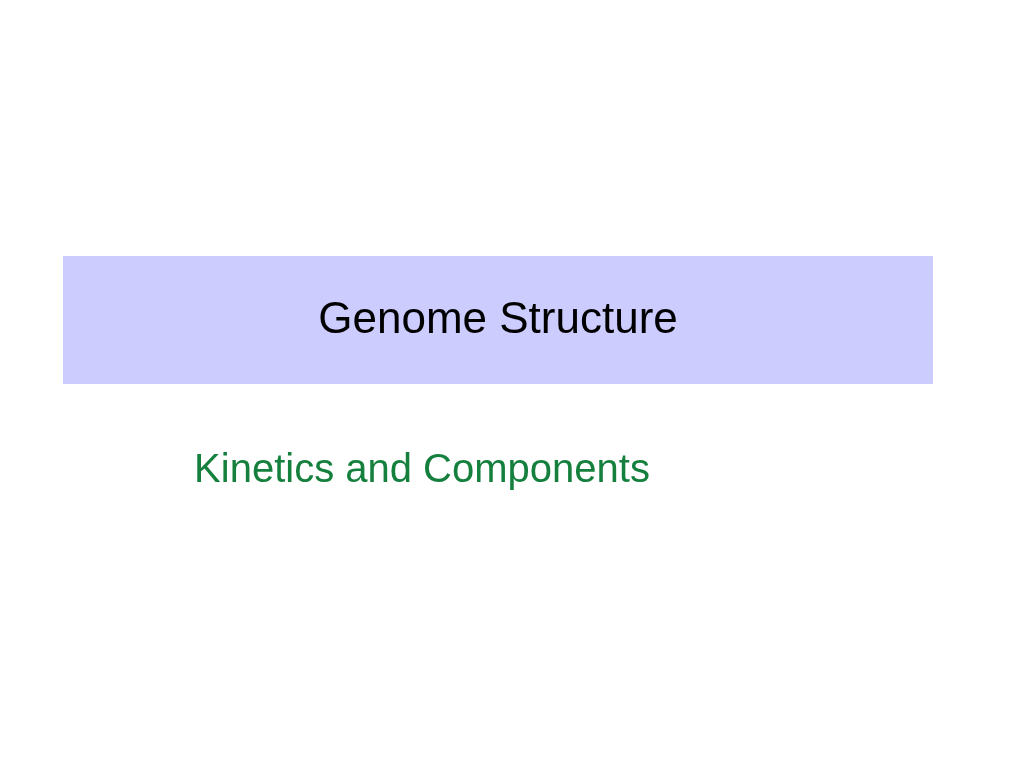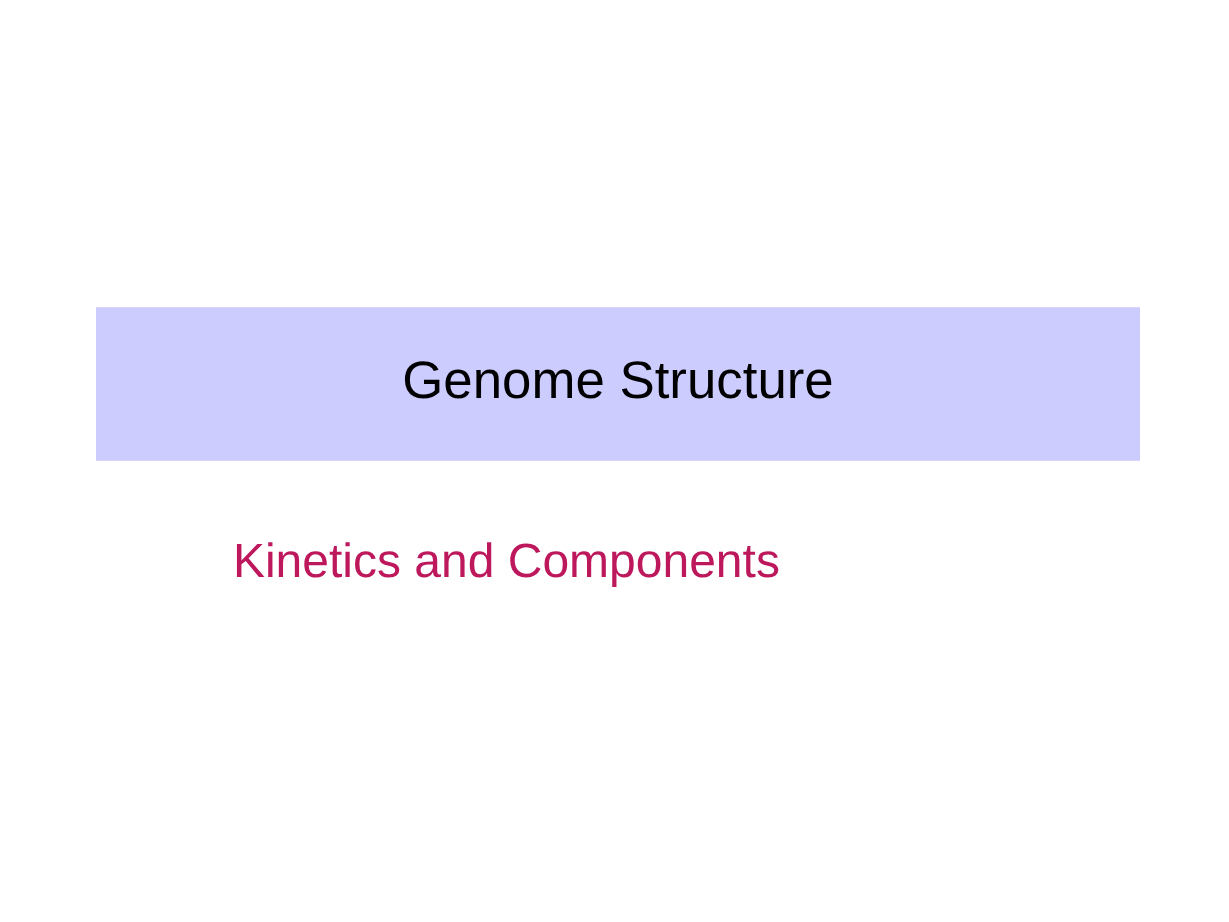--- a/index.html
+++ b/index.html
@@ -11,21 +11,21 @@
       overflow: hidden;
     }
     .slide {
       position: relative;
       width: 1024px;
       height: 768px;
       background: #ffffff;
     }
     .title-box {
       position: absolute;
-      left: 80px;
+      left: 63px;
       top: 256px;
       width: 870px;
       height: 128px;
       background: #ccccff;
       display: flex;
       align-items: center;
       justify-content: center;
     }
     .title {
       font-family: "Liberation Sans", sans-serif;
@@ -37,21 +37,21 @@
       transform: translateY(-2px);
     }
     .subtitle {
       position: absolute;
       left: 0;
       top: 444px;
       width: 844px;
       text-align: center;
       font-family: "Liberation Sans", sans-serif;
       font-size: 40px;
-      color: #be185d;
+      color: #15803d;
       line-height: 1.2;
     }
   </style>
 </head>
 <body>
 
 <div class="slide">
   <div class="title-box">
     <h1 class="title">Genome Structure</h1>
   </div>

